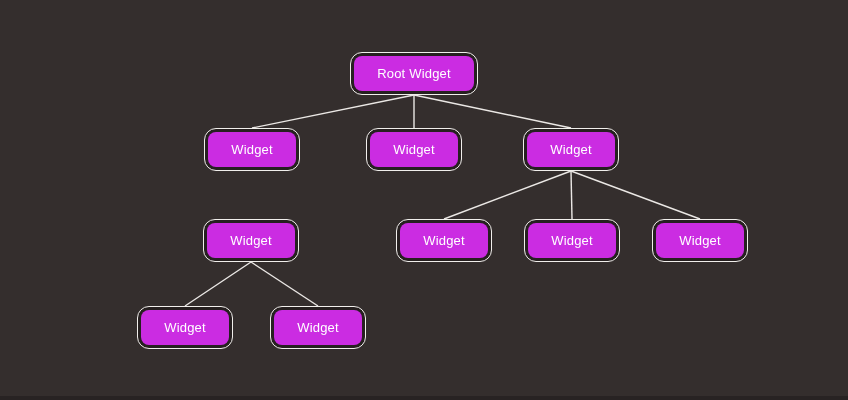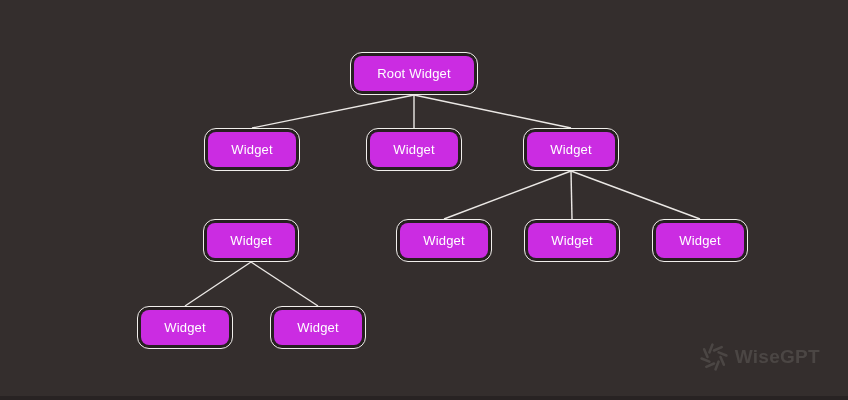--- a/index.html
+++ b/index.html
@@ -105,31 +105,16 @@
         <div class="node-inner">Widget</div>
       </div>
       <div class="node" style="left: 137px; top: 306px; width: 96px; height: 43px;">
         <div class="node-inner">Widget</div>
       </div>
       <div class="node" style="left: 270px; top: 306px; width: 96px; height: 43px;">
         <div class="node-inner">Widget</div>
       </div>
     </div>
 
-  <div class="watermark">
-    <svg width="30" height="30" viewBox="0 0 30 30">
-      <g stroke="#4b4644" stroke-width="2.6" stroke-linecap="round" fill="none">
-        <line x1="21.5" x2="24.85" y1="15" y2="22.70"></line>
-        <line x1="19.60" x2="16.52" y1="19.60" y2="27.41"></line>
-        <line x1="15" x2="7.30" y1="21.5" y2="24.85"></line>
-        <line x1="10.40" x2="2.59" y1="19.60" y2="16.52"></line>
-        <line x1="8.5" x2="5.15" y1="15" y2="7.30"></line>
-        <line x1="10.40" x2="13.48" y1="10.40" y2="2.59"></line>
-        <line x1="15" x2="22.70" y1="8.5" y2="5.15"></line>
-        <line x1="19.60" x2="27.41" y1="10.40" y2="13.48"></line>
-      </g>
-    </svg>
-    <span class="watermark-text">WiseGPT</span>
-  </div>
 
   <div class="bottom-strip"></div>
 
 </div>
 
 </body></html>

